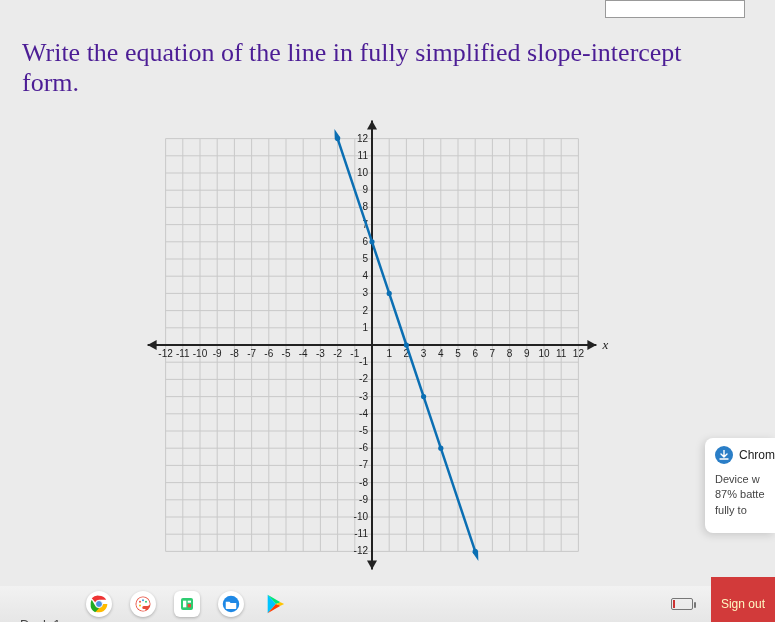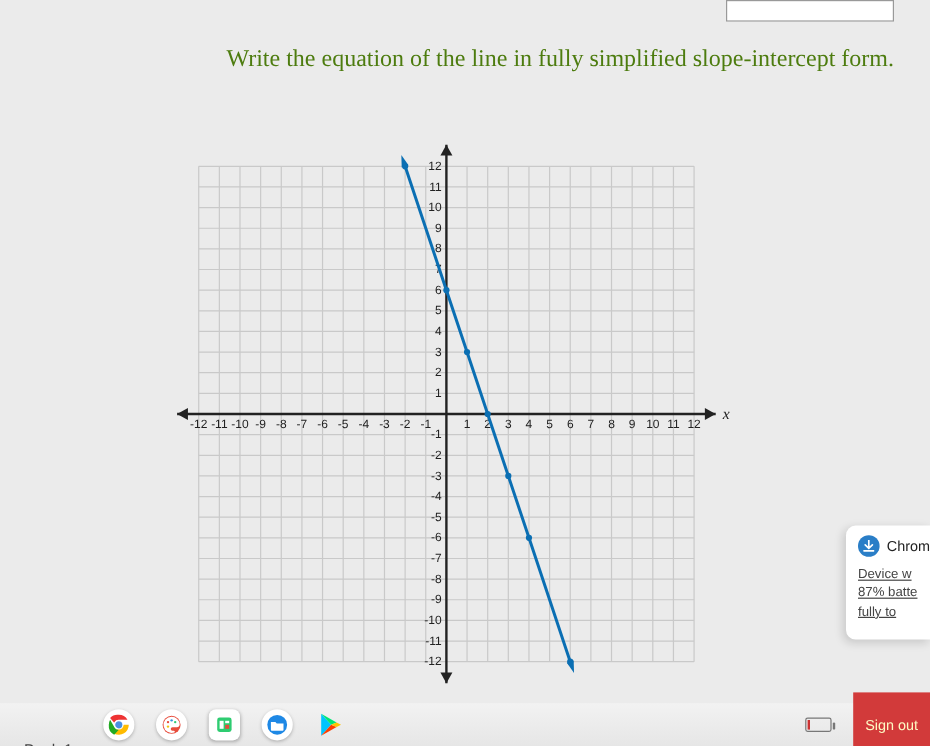--- a/index.html
+++ b/index.html
@@ -9,23 +9,22 @@
     background: #ebebeb;
     font-family: Georgia, 'Times New Roman', serif;
     position: relative;
     overflow: hidden;
   }
   .question {
     position: absolute;
     top: 38px;
     left: 22px;
     right: 30px;
-    font-size: 20px;
-    color: #4d7c0f;
-    text-align: right;
+    font-size: 26px;
+    color: #4c1d95;
   }
   .top-box {
     position: absolute;
     top: 0;
     right: 30px;
     width: 140px;
     height: 18px;
     border: 1px solid #999;
     background: #fff;
   }
@@ -63,21 +62,21 @@
   }
   .notif-row1 { display: flex; align-items: center; gap: 6px; margin-bottom: 8px; }
   .notif-icon {
     width: 18px; height: 18px; border-radius: 50%;
     background: #2a7ec7;
     display: flex; align-items: center; justify-content: center;
     flex-shrink: 0;
   }
   .notif-icon svg { width: 10px; height: 10px; }
   .notif-title { font-size: 12px; color: #222; font-weight: 500; }
-  .notif-line { font-size: 11px; color: #444; line-height: 1.4; white-space: nowrap; text-decoration: underline; }
+  .notif-line { font-size: 11px; color: #444; line-height: 1.4; white-space: nowrap; }
 
   .taskbar {
     position: absolute;
     left: 0; right: 0; bottom: 0;
     height: 36px;
     background: linear-gradient(#f2f2f2,#e6e6e6);
     display: flex;
     align-items: center;
     padding: 0 12px;
     gap: 18px;

